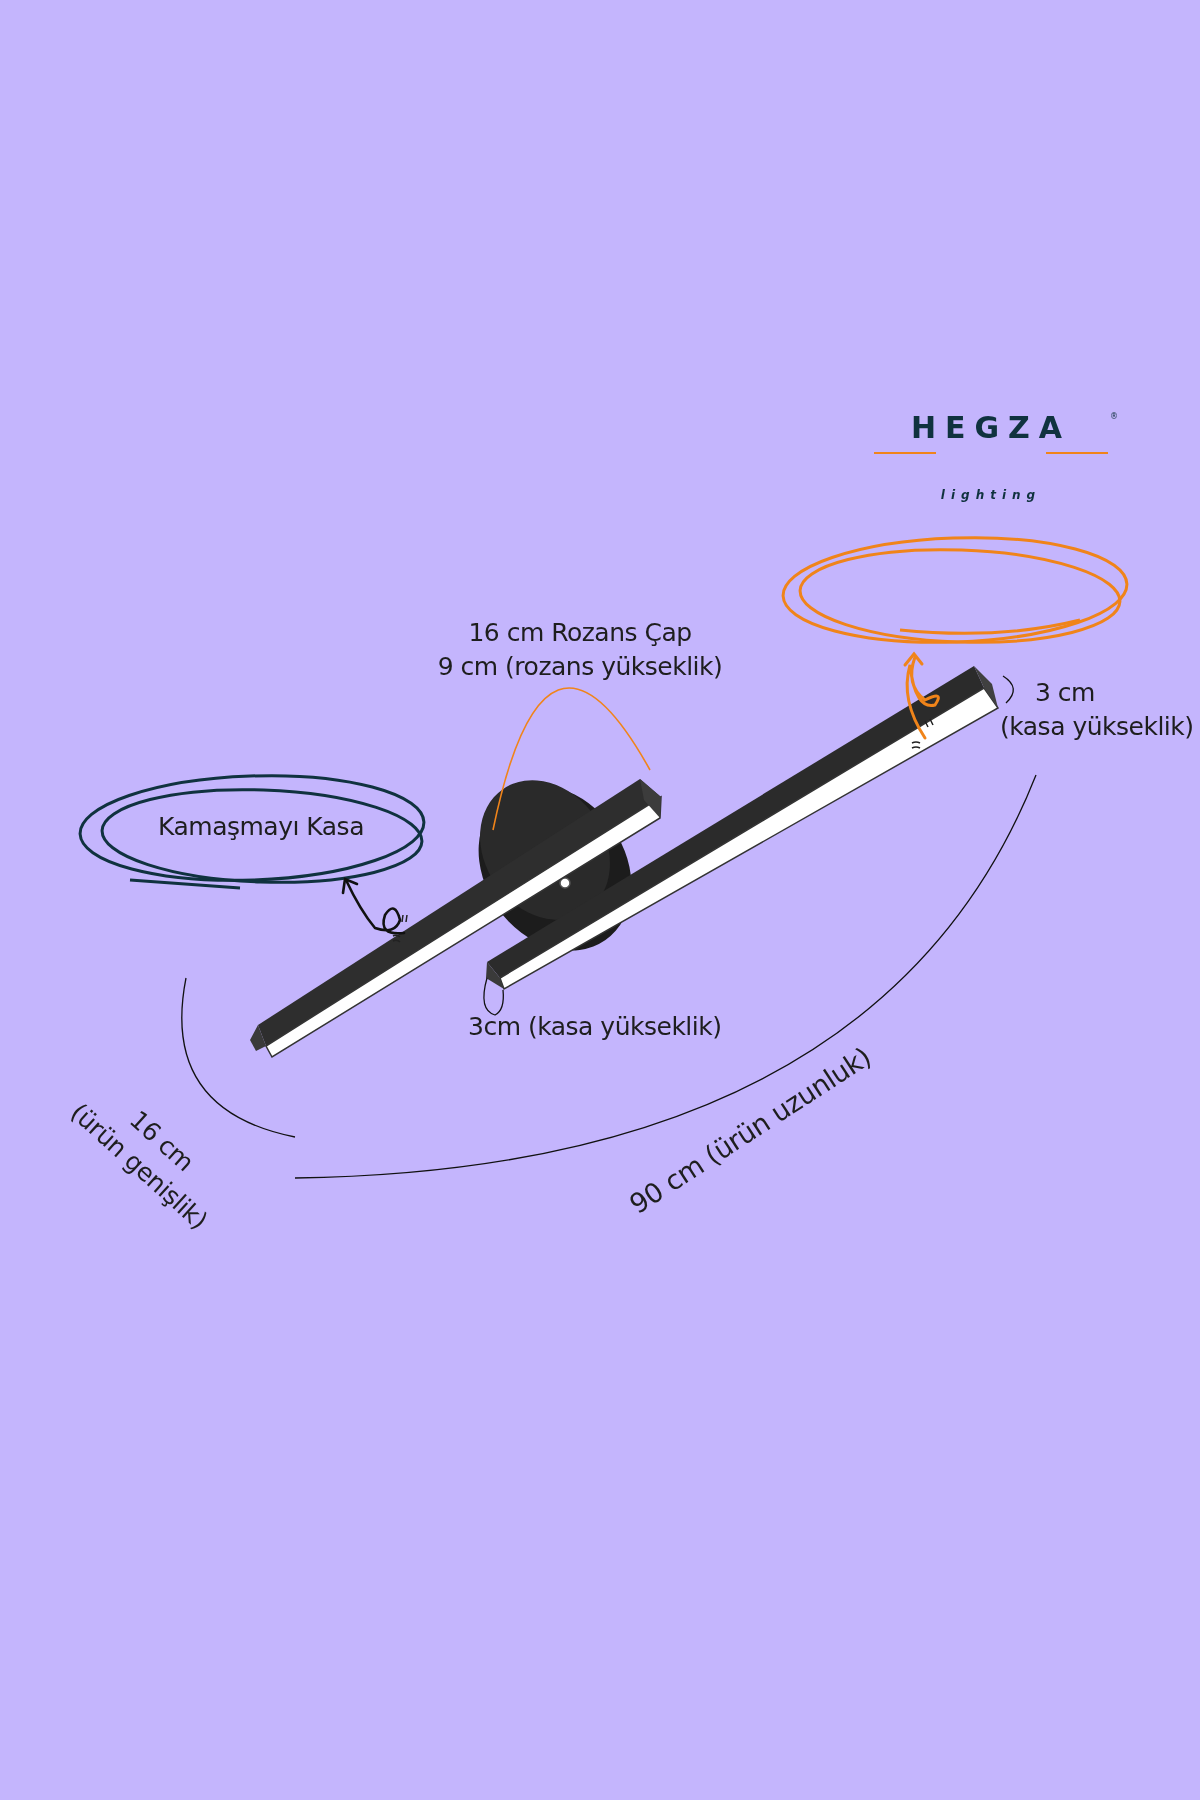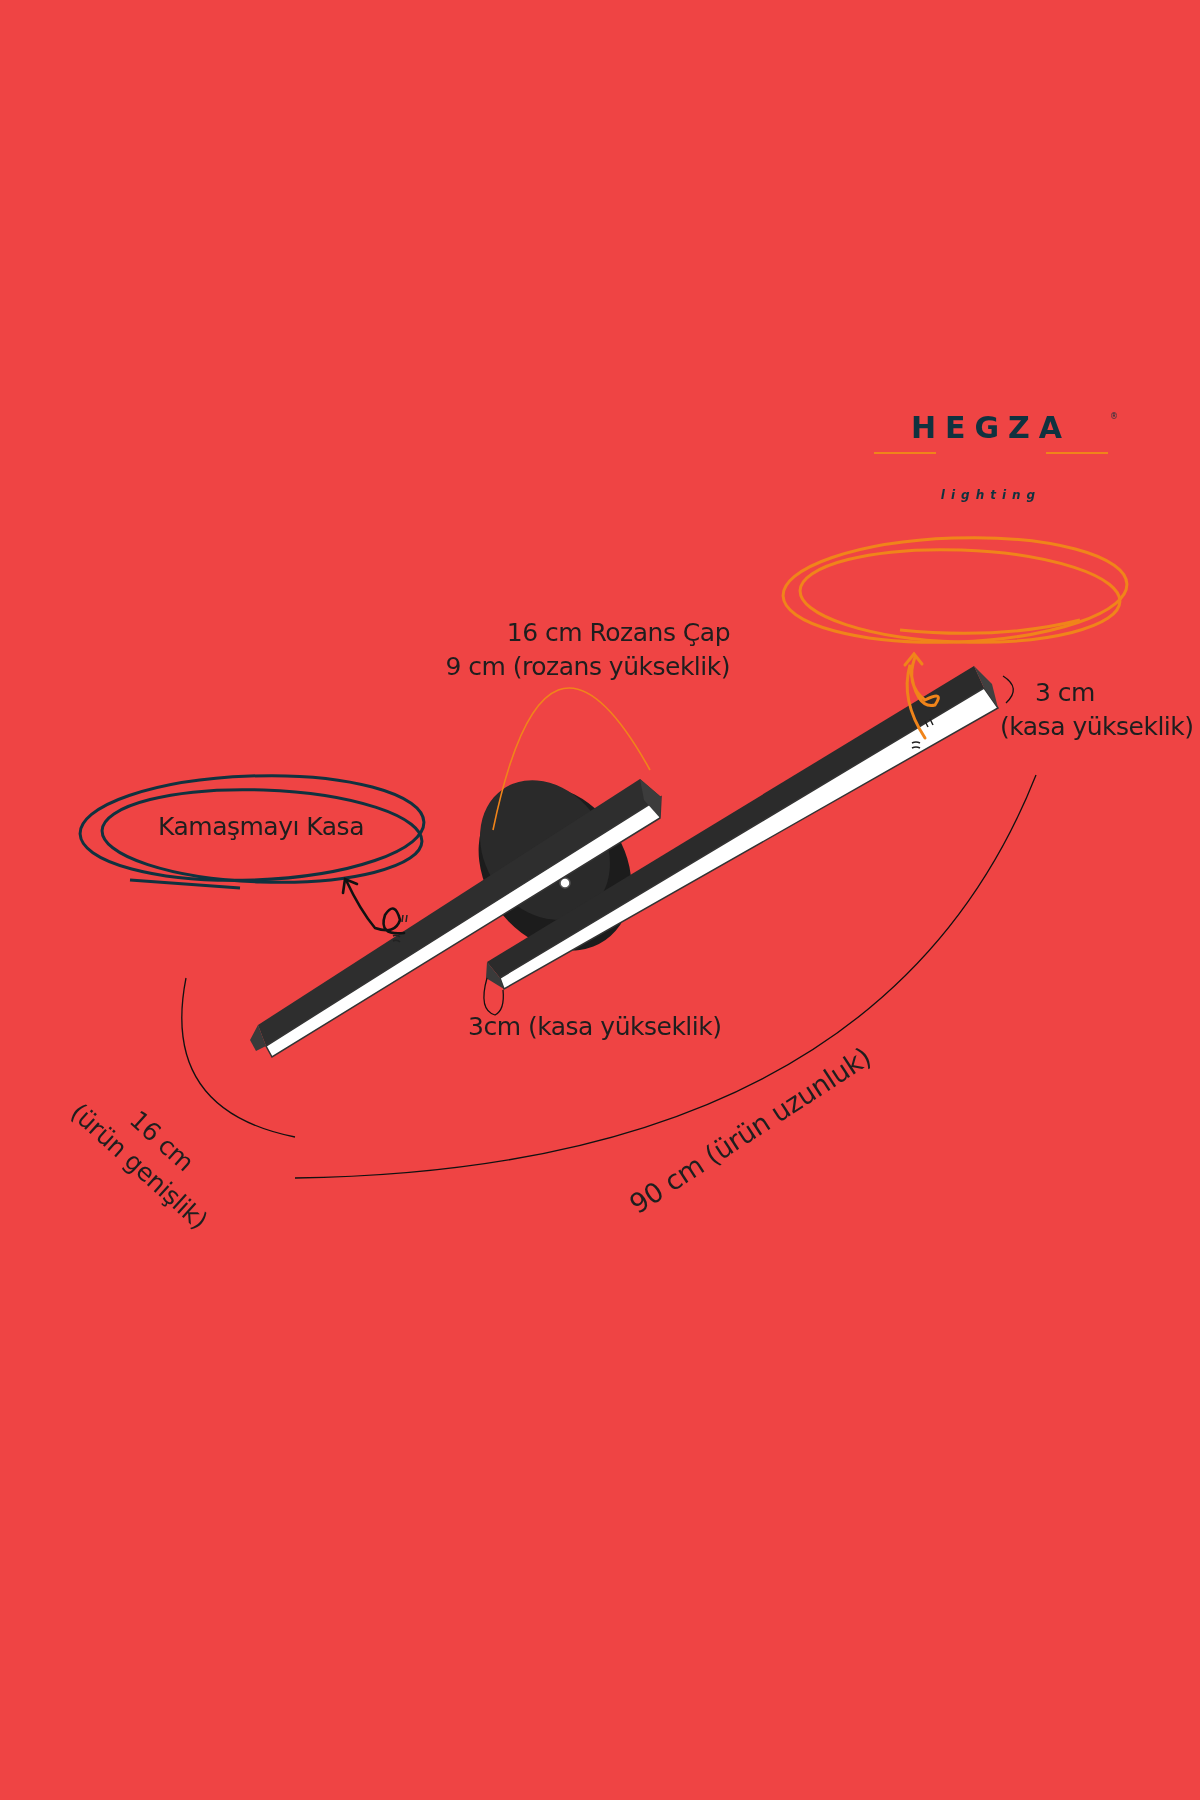--- a/index.html
+++ b/index.html
@@ -1,16 +1,16 @@
 <!DOCTYPE html>
 <html><head>
   <meta charset="utf-8">
   <style>
     html, body { margin: 0; padding: 0; background: #ffffff; }
-    .canvas { position: relative; width: 1200px; height: 1800px; background: #ef4444; overflow: hidden; }
+    .canvas { position: relative; width: 1200px; height: 1800px; background: #c4b5fd; overflow: hidden; }
     .art { position: absolute; left: 0; top: 0; width: 1200px; height: 1800px; }
     .label {
       position: absolute;
       font-family: "DejaVu Sans", sans-serif;
       color: #1e1e1e;
       letter-spacing: -0.5px;
       white-space: nowrap;
     }
     .logo { position: absolute; left: 868px; top: 410px; width: 246px; height: 56px; }
     .logo-word {
@@ -96,21 +96,21 @@
     <path d="M 487 978 Q 478 1010 495 1015 Q 505 1010 503 990" fill="none" stroke="#111" stroke-width="1.3"></path>
 
     <path d="M 1003 676 Q 1022 688 1006 703" fill="none" stroke="#111" stroke-width="1.3"></path>
 
     <path d="M 186 978 Q 160 1110 295 1137" fill="none" stroke="#111" stroke-width="1.3"></path>
 
     <path d="M 295 1178 Q 880 1170 1036 775" fill="none" stroke="#111" stroke-width="1.3"></path>
   </svg>
 
 
-  <div class="label" style="left:430px; top:616px; width:300px; text-align:right; font-size:25px; line-height:34px;">
+  <div class="label" style="left:430px; top:616px; width:300px; text-align:center; font-size:25px; line-height:34px;">
     <div>16 cm Rozans Çap</div>
     <div>9 cm (rozans yükseklik)</div>
   </div>
 
   <div class="label" style="left:1000px; top:676px; width:200px; font-size:25px; line-height:34px;">
     <div style="padding-left:35px;">3 cm</div>
     <div>(kasa yükseklik)</div>
   </div>
 
   <div class="label" style="left:158px; top:812px; font-size:25px;">Kamaşmayı Kasa</div>

